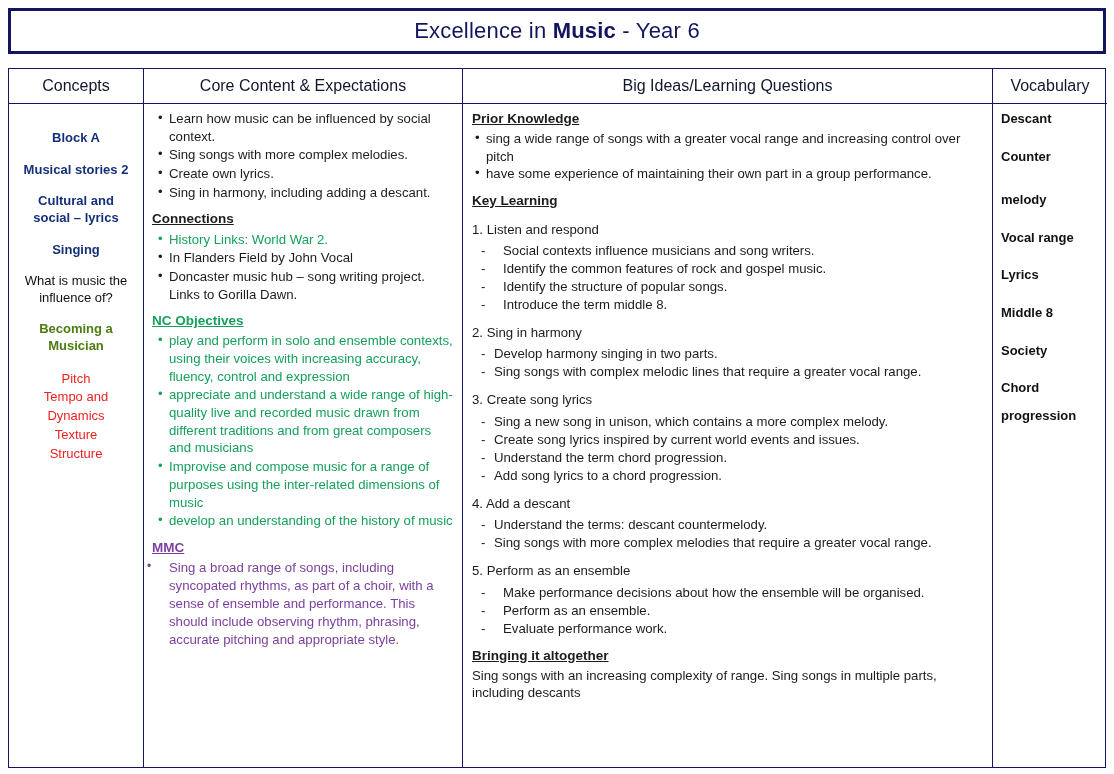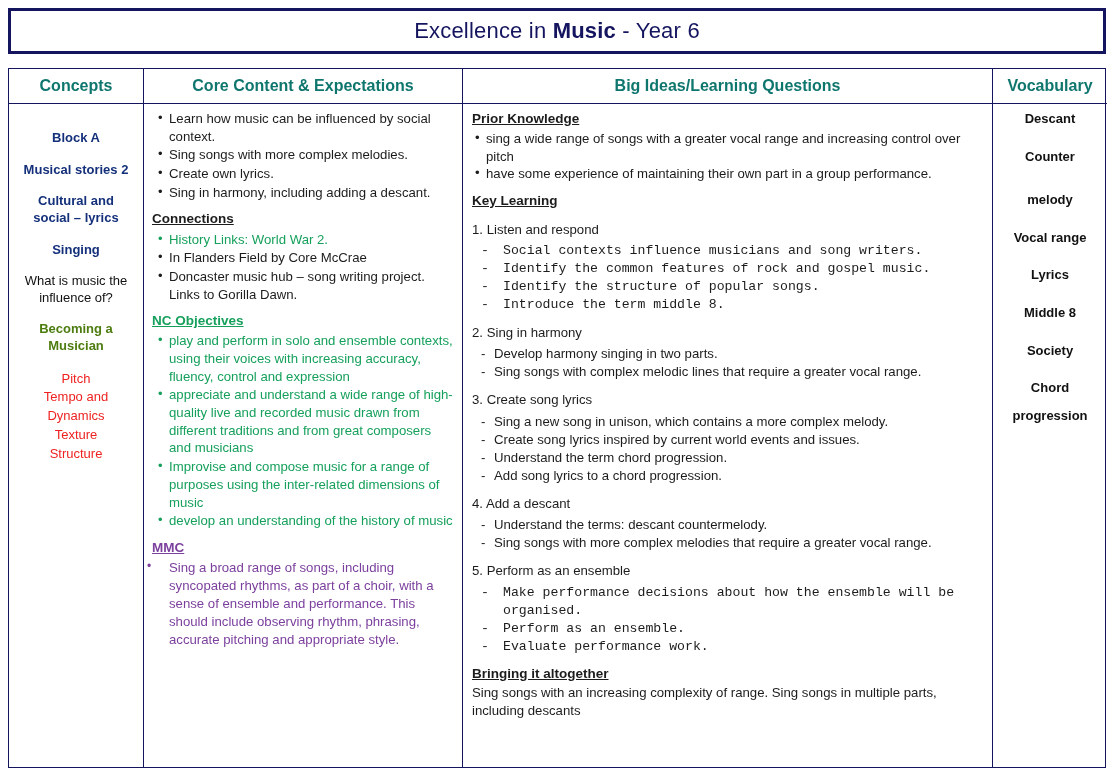--- a/index.html
+++ b/index.html
@@ -63,23 +63,23 @@
     border-right: 1.5px solid #14145f;
     overflow: hidden;
   }
   .cell.last { border-right: none; }
 
   .hdr {
     border-bottom: 1.5px solid #14145f;
     display: flex;
     align-items: center;
     justify-content: center;
-    font-weight: bold;
+    font-weight: normal;
     font-size: 16px;
-    color: #0f766e;
+    color: #0f172a;
   }
 
   .body-cell {
     padding: 6px 8px 4px 8px;
   }
 
   
   .concepts {
     text-align: center;
     padding-top: 26px;
@@ -195,29 +195,29 @@
     position: relative;
     margin-bottom: 0px;
     line-height: 1.36;
   }
   .dash-list li::before {
     content: "-";
     position: absolute;
     left: -13px;
     top: 0px;
   }
-  .dash-list.wide { padding-left: 31px; font-family: Liberation Mono, monospace; }
+  .dash-list.wide { padding-left: 31px; }
   .dash-list.wide li::before { left: -22px; }
 
   .para { margin: 2px 0 0 0; line-height: 1.33; }
   .spacer-sm { height: 9px; }
 
   
   .vocab {
-    text-align: center;
+    text-align: left;
     font-size: 13px;
     font-weight: bold;
     color: #111111;
     padding-top: 7px;
     line-height: 1.2;
   }
   .vocab .vitem { margin-bottom: 22px; }
 </style>
 </head>
 <body>
@@ -278,21 +278,21 @@
       <ul>
         <li>Learn how music can be influenced by social context.</li>
         <li>Sing songs with more complex melodies.</li>
         <li>Create own lyrics.</li>
         <li>Sing in harmony, including adding a descant.</li>
       </ul>
 
       <span class="sec-head">Connections</span>
       <ul>
         <li class="green">History Links: World War 2.</li>
-        <li>In Flanders Field by Core McCrae</li>
+        <li>In Flanders Field by John Vocal</li>
         <li>Doncaster music hub – song writing project. Links to Gorilla Dawn.</li>
       </ul>
 
       <span class="sec-head green-head">NC Objectives</span>
       <ul class="green">
         <li>play and perform in solo and ensemble contexts, using their voices with increasing accuracy, fluency, control and expression</li>
         <li>appreciate and understand a wide range of high-quality live and recorded music drawn from different traditions and from great composers and musicians</li>
         <li>Improvise and compose music for a range of purposes using the inter-related dimensions of music</li>
         <li>develop an understanding of the history of music</li>
       </ul>

